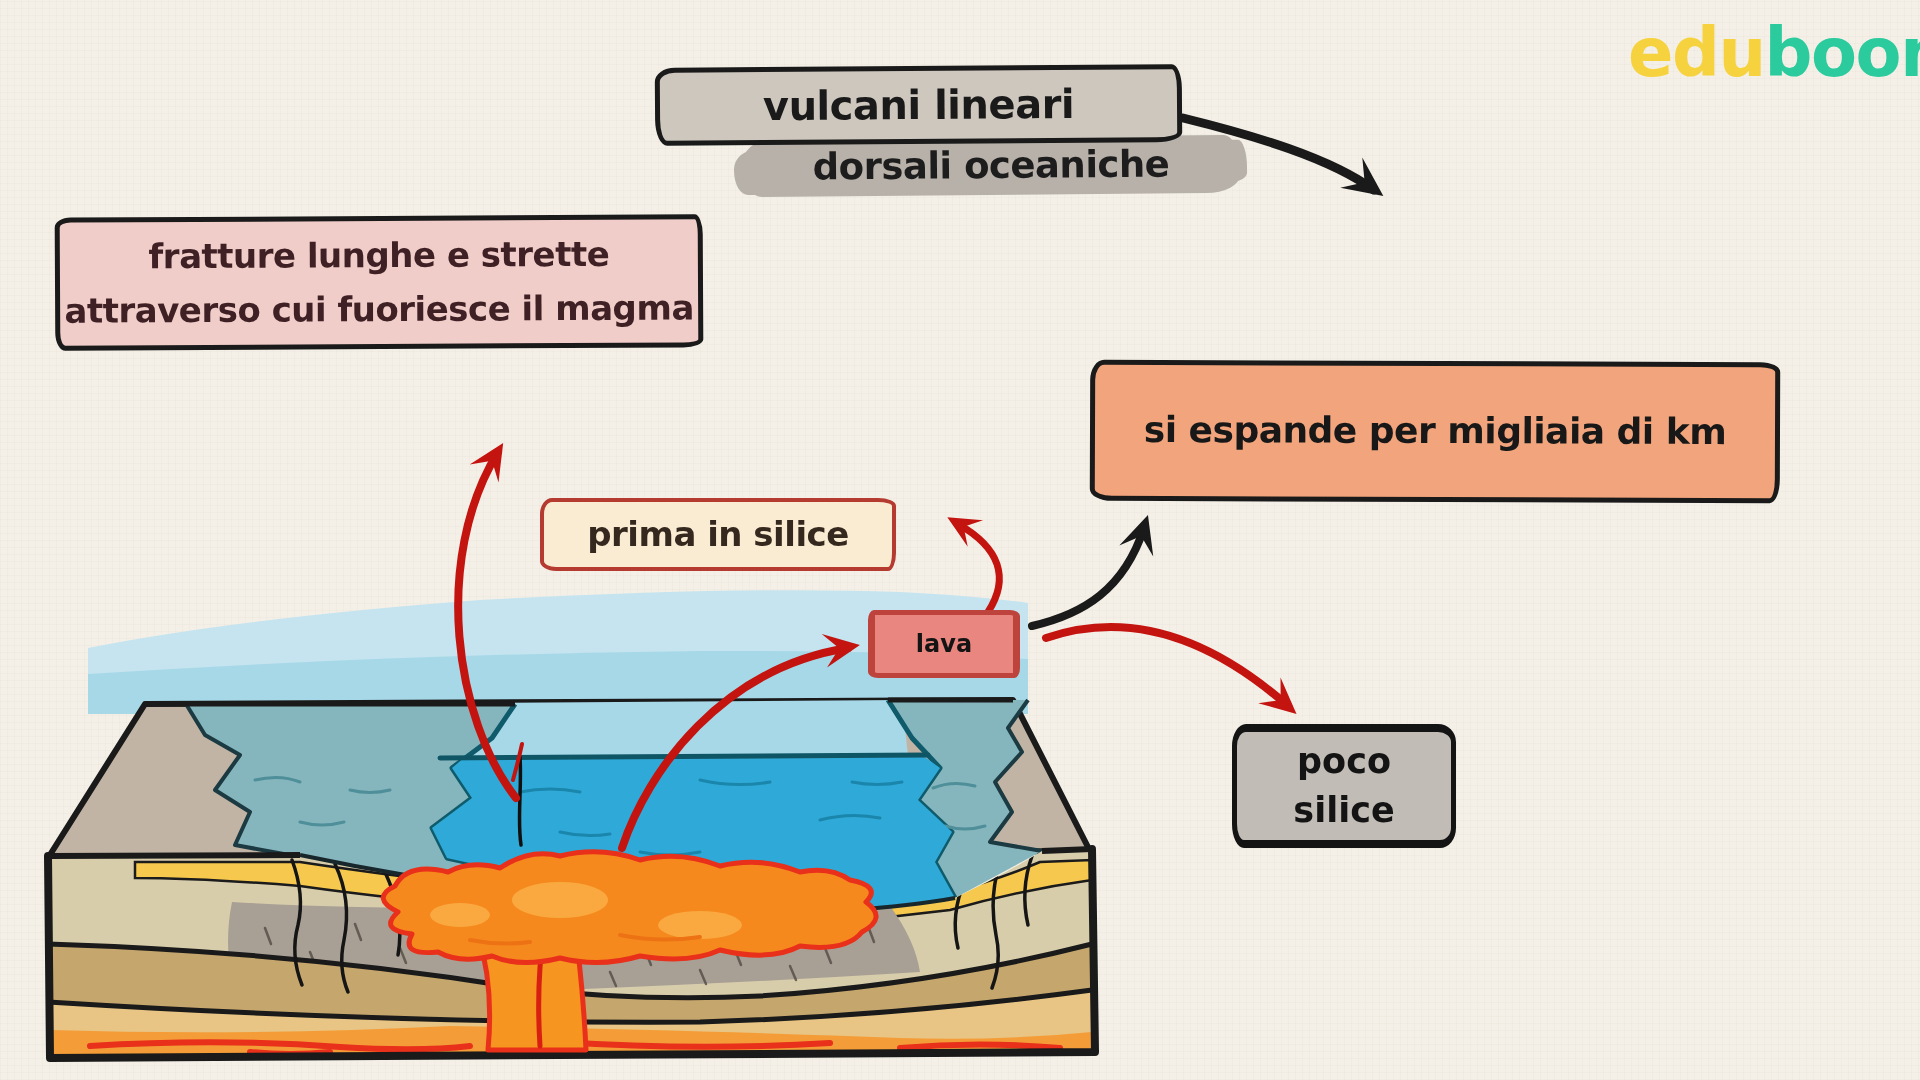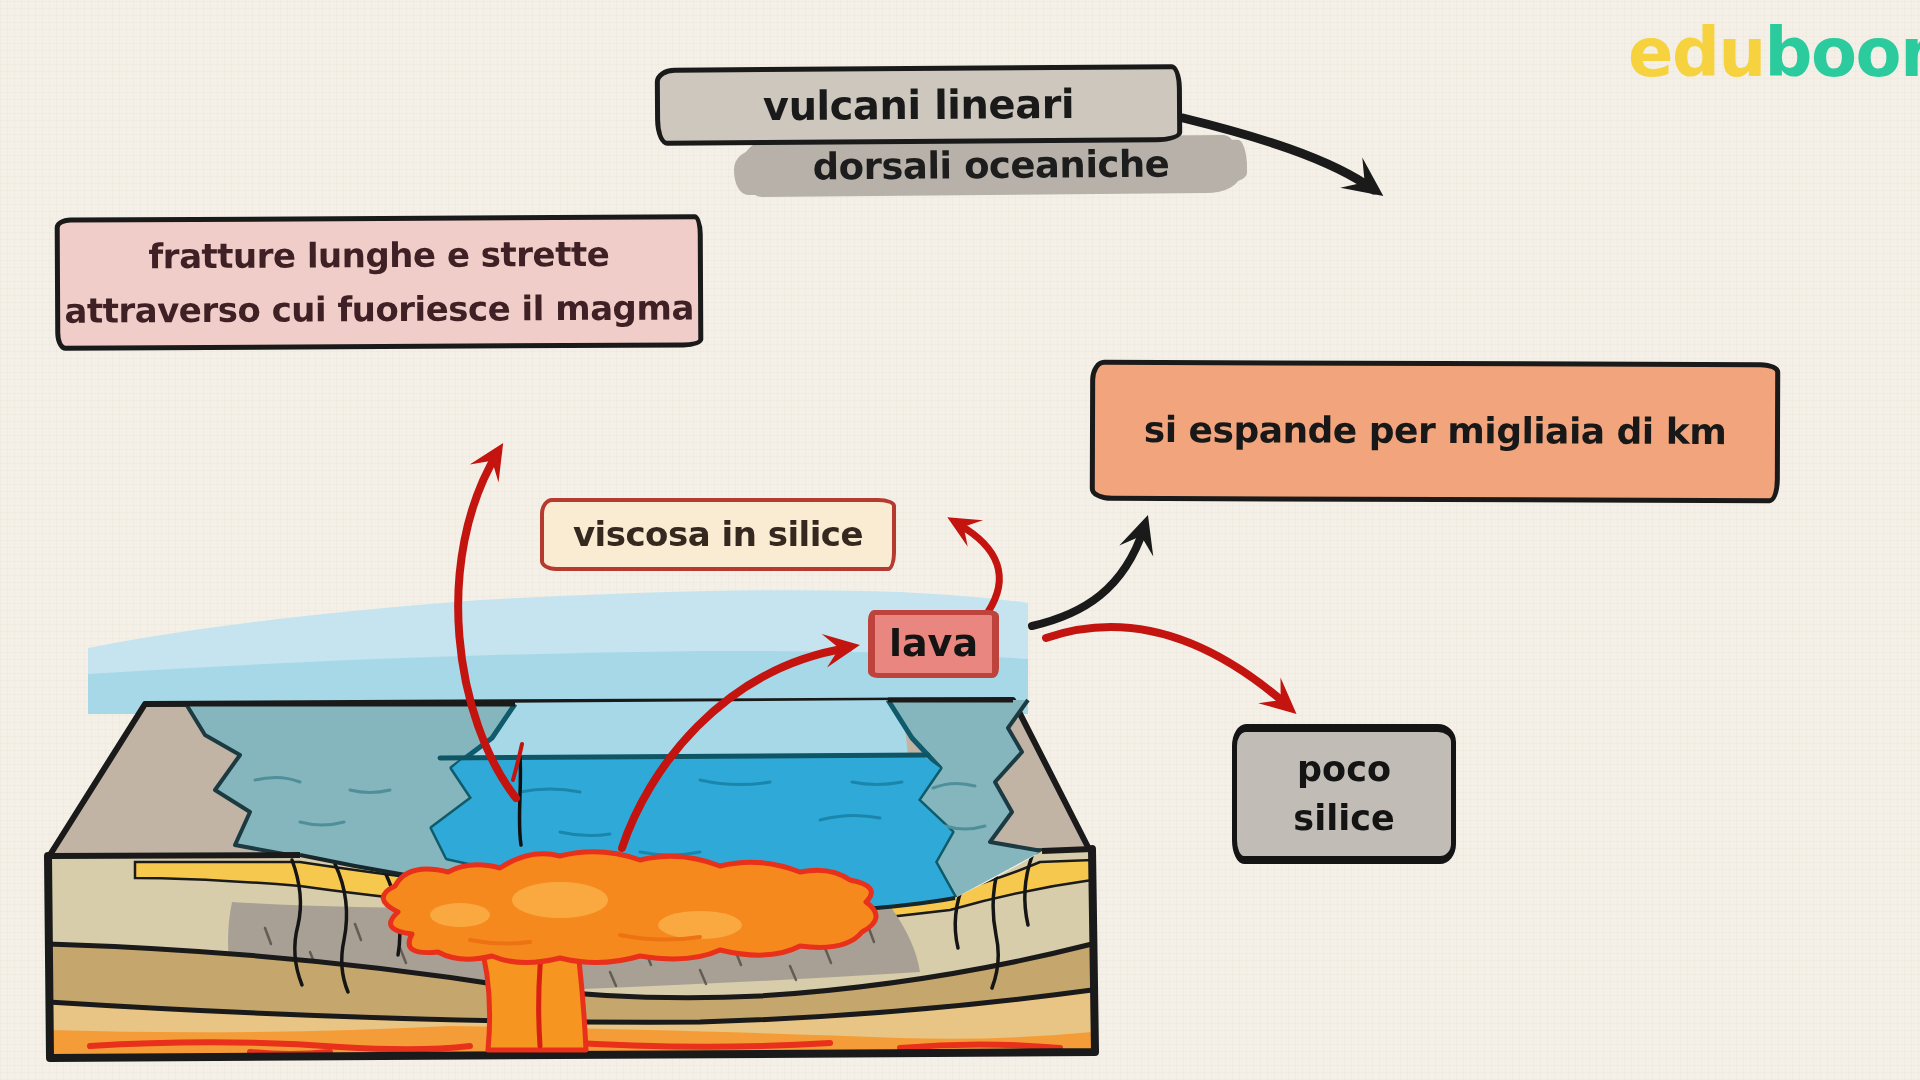--- a/index.html
+++ b/index.html
@@ -46,28 +46,28 @@
     font-size:36px;color:#181818;letter-spacing:-0.5px;gap:6px;
     transform:rotate(0.2deg);
   }
   .box-povera{
     left:540px;top:498px;width:356px;height:73px;
     background:var(--povera-bg);border:4px solid var(--povera-border);
     border-radius:12px 18px 8px 16px / 16px 8px 18px 10px;
     font-size:34px;color:var(--povera-text);letter-spacing:-0.5px;
   }
   .box-lava{
-    left:868px;top:610px;width:131px;height:68px;
+    left:868px;top:610px;width:152px;height:68px;
     background:var(--lava-bg);border:5px solid var(--lava-border);
     border-left-width:7px;border-right-width:7px;
     border-radius:6px 10px 6px 10px / 10px 6px 10px 6px;
-    font-size:38px;color:#141414;
+    font-size:24px;color:#141414;
   }
   .box-viscosa{
-    left:1232px;top:724px;width:224px;height:140px;
+    left:1232px;top:724px;width:224px;height:124px;
     background:var(--viscosa-bg);border:5px solid #141414;
     border-top-width:8px;border-bottom-width:8px;
     border-radius:14px 18px 16px 12px / 22px 18px 20px 24px;
     font-size:35px;color:#141414;gap:2px;justify-content:center;
   }
   .logo{
     position:absolute;left:1628px;top:14px;z-index:6;
     font-size:67px;font-weight:700;letter-spacing:-1.5px;
   }
   .logo .p1{color:var(--logo-edu);}
@@ -237,21 +237,21 @@
   <div class="box box-fratture">
     <span>fratture lunghe e strette</span>
     <span>attraverso cui fuoriesce il magma</span>
   </div>
 
   <div class="box box-espande">
     <span>si espande per migliaia di km</span>
   </div>
 
   <div class="box box-povera">
-    <span>viscosa in silice</span>
+    <span>prima in silice</span>
   </div>
 
   <div class="box box-lava">
     <span>lava</span>
   </div>
 
   <div class="box box-viscosa">
     <span>poco</span>
     <span>silice</span>
   </div>

